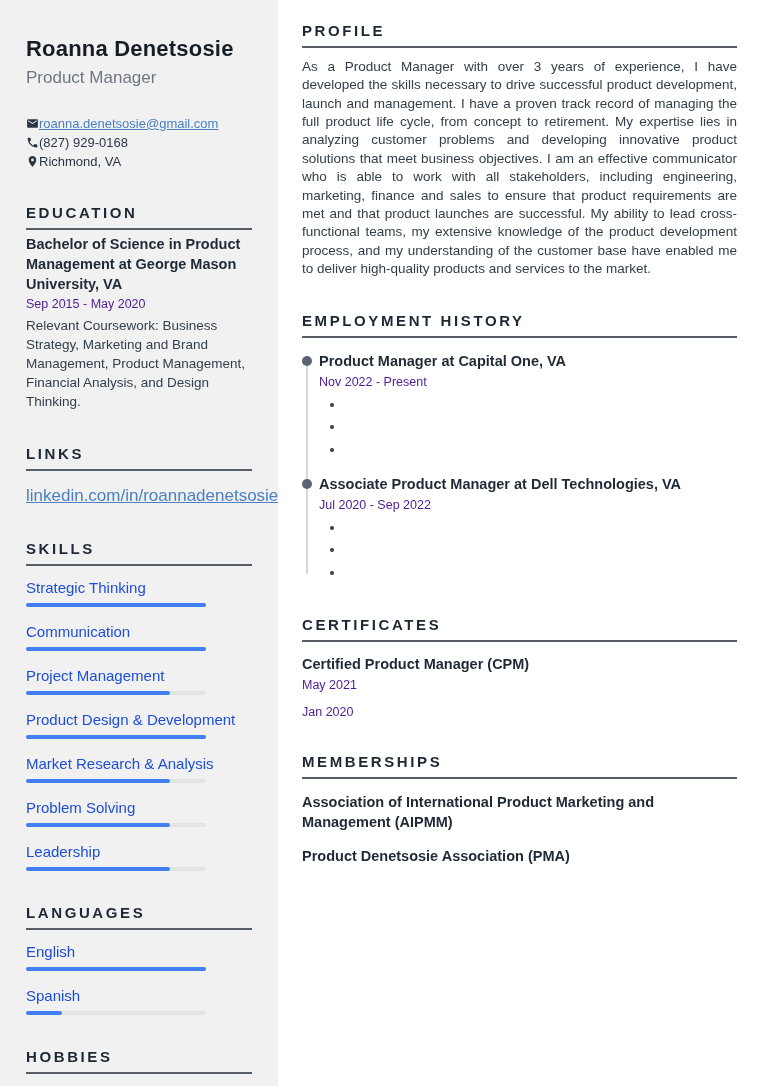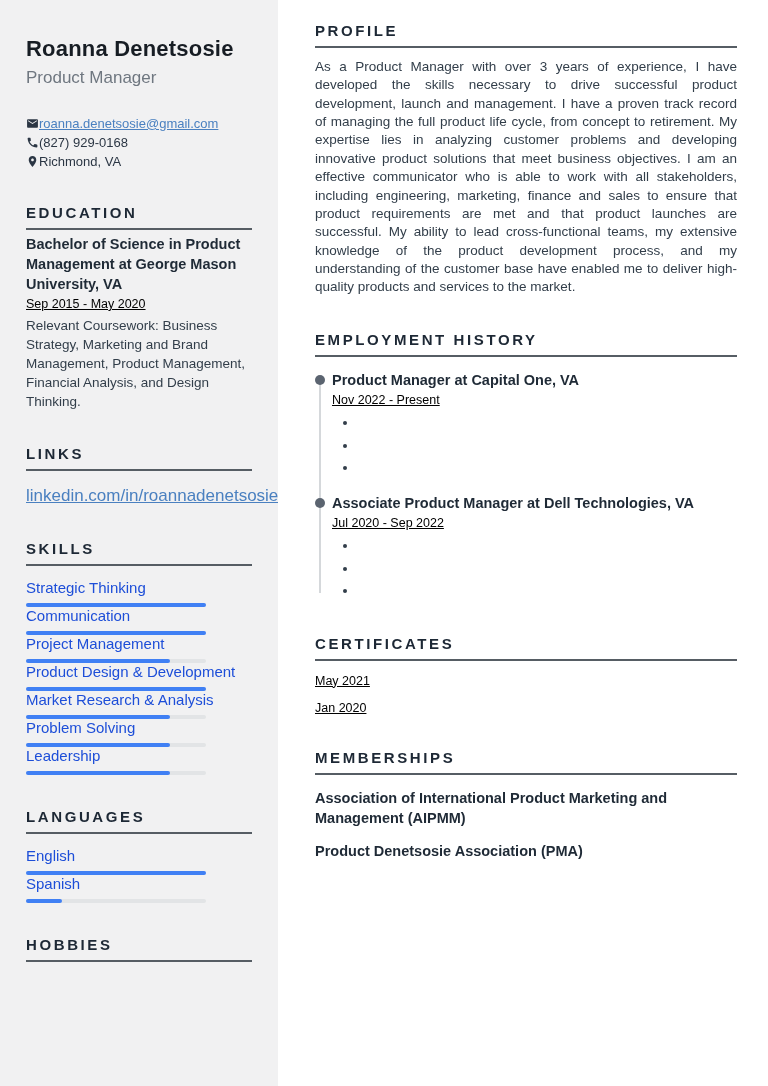--- a/index.html
+++ b/index.html
@@ -11,33 +11,33 @@
   .sidebar { width:278px; flex:0 0 278px; background:#f1f1f2; padding:36px 26px 20px 26px; }
   .name { font-size:22px; font-weight:700; color:#171d24; line-height:1.22; letter-spacing:0.2px; }
   .subtitle { font-size:17px; color:#6f7780; margin-top:5px; }
   .contact { margin-top:26px; }
   .contact-row { display:flex; align-items:center; gap:0; font-size:13px; line-height:19px; color:#2b3644; }
   .contact-row svg { width:13px; height:13px; fill:#2b3644; flex:0 0 13px; }
   a.link { color:#4a80c0; text-decoration:underline; cursor:pointer; }
   .side-section { margin-top:33px; }
   .side-heading, .main-heading { font-size:15px; font-weight:700; letter-spacing:2.6px; color:#1d2835; padding-bottom:7px; border-bottom:2px solid #565d64; }
   .edu-degree { font-size:14.5px; font-weight:700; color:#1f2a36; line-height:1.38; margin-top:4px; }
-  .muted-date { font-size:12.5px; color:#000000; margin-top:3px;text-decoration:underline; }
+  .muted-date { font-size:12.5px; color:#4c1d95; margin-top:3px; }
   .edu-desc { font-size:13.5px; line-height:1.42; margin-top:5px; color:#323e4a; }
   .links-list { margin-top:13px; font-size:17px; }
-  .skill-item { margin-top:0; }
+  .skill-item { margin-top:16px; }
   .skill-item:first-of-type { margin-top:13px; }
   .skill-label { font-size:15px; color:#1d4ed8; }
   .bar-track { width:180px; height:4px; background:#e2e4e6; border-radius:2px; margin-top:7px; }
   .bar-fill { height:4px; background:#4080f4; border-radius:2px; }
   .hobby-list { margin-top:11px; }
   .hobby-item { font-size:13.5px; line-height:23px; color:#2d3947; }
 
   
-  .main { flex:1; background:#ffffff; padding:22px 31px 20px 37px; }
+  .main { flex:1; background:#ffffff; padding:22px 31px 20px 24px; }
   .main-section { margin-top:34px; }
   .main-section:first-child { margin-top:0; }
   .profile-text { font-size:13.5px; line-height:1.36; text-align:justify; margin-top:10px; color:#323e4a; }
   .jobs { position:relative; margin-top:14px; }
   .jobs::before { content:""; position:absolute; left:4px; top:8px; bottom:8px; width:2px; background:#d5d8db; }
   .job { position:relative; padding-left:17px; margin-bottom:16px; }
   .job:last-child { margin-bottom:0; }
   .job-dot { position:absolute; left:0; top:4px; width:10px; height:10px; border-radius:50%; background:#5b6470; }
   .job-title, .cert-title, .member-title { font-size:14.5px; font-weight:700; color:#1f2a36; line-height:1.35; }
   .job-bullets { margin-top:7px; padding-left:26px; }
@@ -208,20 +208,21 @@
             </ul>
           </div>
         </div>
     </section>
 
     <section class="main-section">
       <h2 class="main-heading">CERTIFICATES</h2>
       <div>
 
       <div class="cert-item">
+            <div class="cert-title">Certified Product Manager (CPM)</div>
             <div class="muted-date">May 2021</div>
           </div>
           <div class="cert-item">
             <div class="muted-date">Jan 2020</div>
           </div>
         </div>
     </section>
 
     <section class="main-section">
       <h2 class="main-heading">MEMBERSHIPS</h2>

